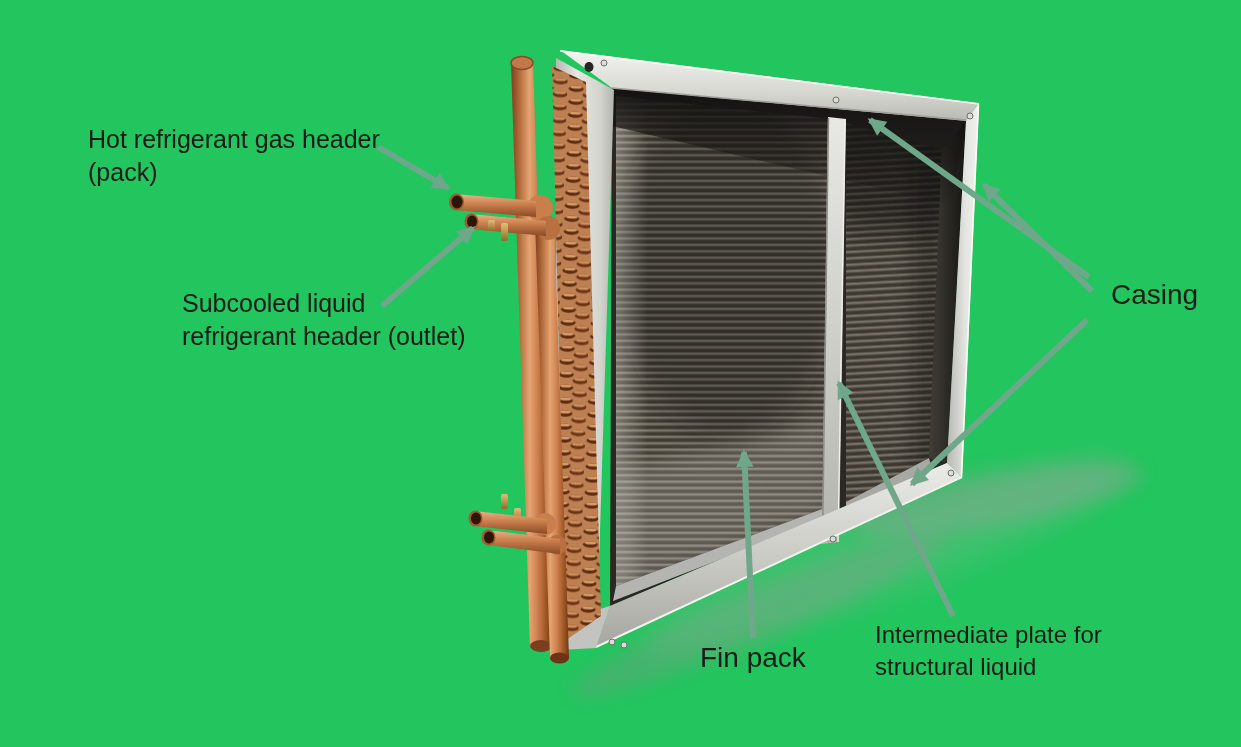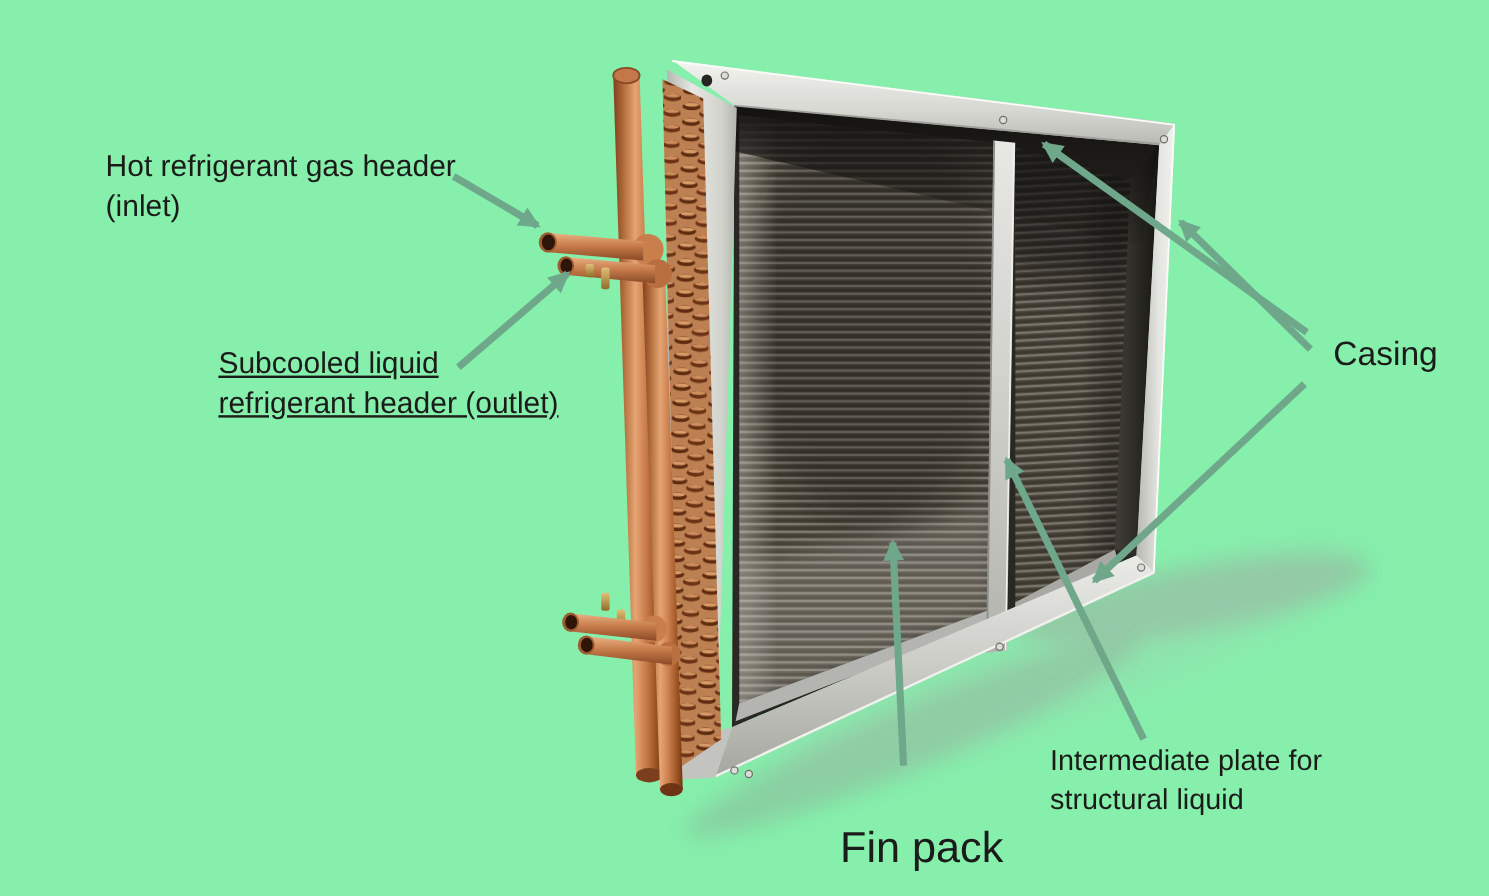--- a/index.html
+++ b/index.html
@@ -1,26 +1,26 @@
 <!DOCTYPE html>
 <html><head>
 <meta charset="utf-8">
 <style>
   html,body{margin:0;padding:0;background:#ffffff;}
   #stage{
-    position:relative;width:1241px;height:747px;background:#86efac;overflow:hidden;
+    position:relative;width:1241px;height:747px;background:#22c55e;overflow:hidden;
     font-family:"Liberation Sans","DejaVu Sans",sans-serif;color:#1b1b19;
   }
   #artwork{position:absolute;left:0;top:0;}
   .lbl{position:absolute;white-space:nowrap;color:#1b1b19;}
   .lbl .ln{display:block;}
   #lbl-hot{left:88px;top:123px;font-size:25px;line-height:33px;}
-  #lbl-sub{left:182px;top:287px;font-size:25px;line-height:33px;text-decoration:underline;}
+  #lbl-sub{left:182px;top:287px;font-size:25px;line-height:33px;}
   #lbl-casing{left:1100px;top:279px;font-size:28px;line-height:32px;margin-left:11px;}
-  #lbl-fin{left:700px;top:642px;font-size:36px;line-height:32px;margin-top:48px;}
+  #lbl-fin{left:700px;top:642px;font-size:28px;line-height:32px;}
   #lbl-int{left:875px;top:619px;font-size:24px;line-height:32px;}
 </style>
 </head>
 <body>
 
 <div id="stage">
 
   <svg id="artwork" width="1241" height="747" viewBox="0 0 1241 747">
     <defs>
       <filter id="blur9" x="-60%" y="-60%" width="220%" height="220%">
@@ -214,21 +214,21 @@
       <line x1="1089" y1="277" x2="870" y2="120" marker-end="url(#ah)"></line>
       <line x1="1092" y1="291" x2="984" y2="185" marker-end="url(#ah)"></line>
       <line x1="1087" y1="320" x2="912" y2="484" marker-end="url(#ah)"></line>
       <line x1="753" y1="638" x2="744" y2="452" marker-end="url(#ah)"></line>
       <line x1="953" y1="616" x2="839" y2="383" marker-end="url(#ah)"></line>
     </g>
   </svg>
 
   <div class="lbl" id="lbl-hot">
     <span class="ln">Hot refrigerant gas header</span>
-    <span class="ln">(inlet)</span>
+    <span class="ln">(pack)</span>
   </div>
 
   <div class="lbl" id="lbl-sub">
     <span class="ln">Subcooled liquid</span>
     <span class="ln">refrigerant header (outlet)</span>
   </div>
 
   <div class="lbl" id="lbl-casing">
     <span class="ln">Casing</span>
   </div>

